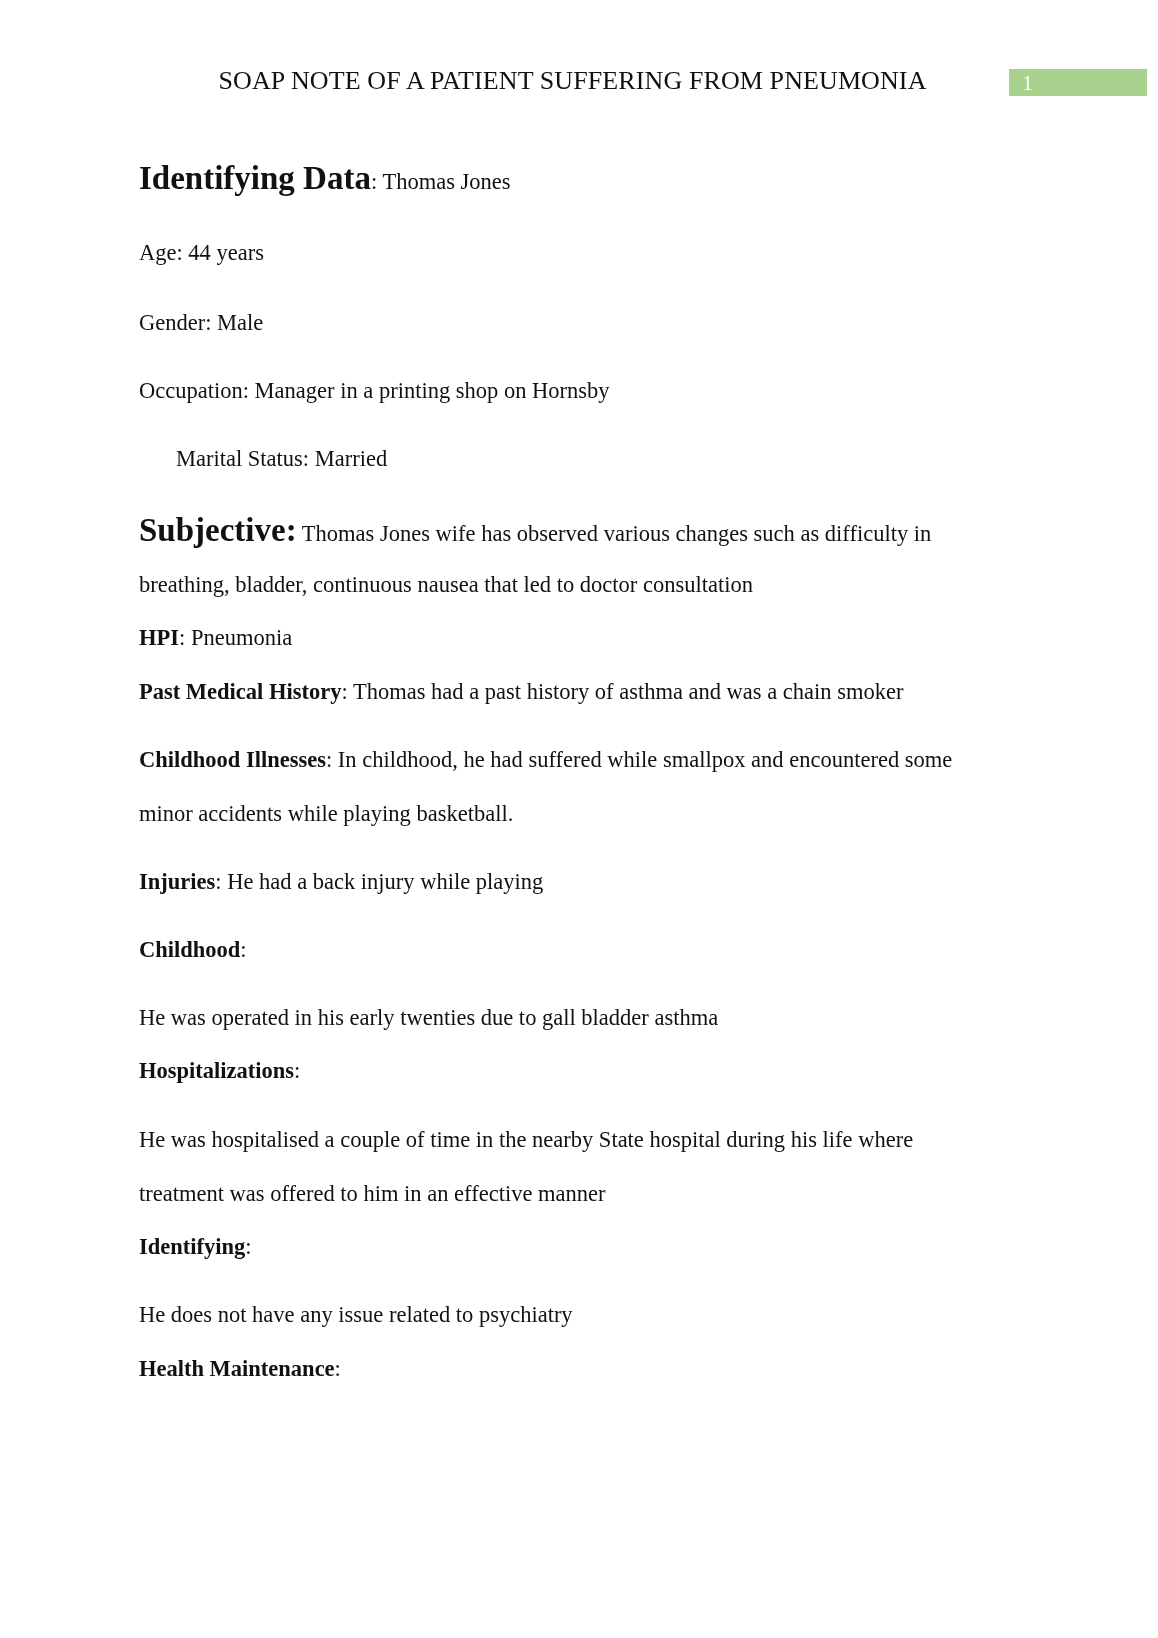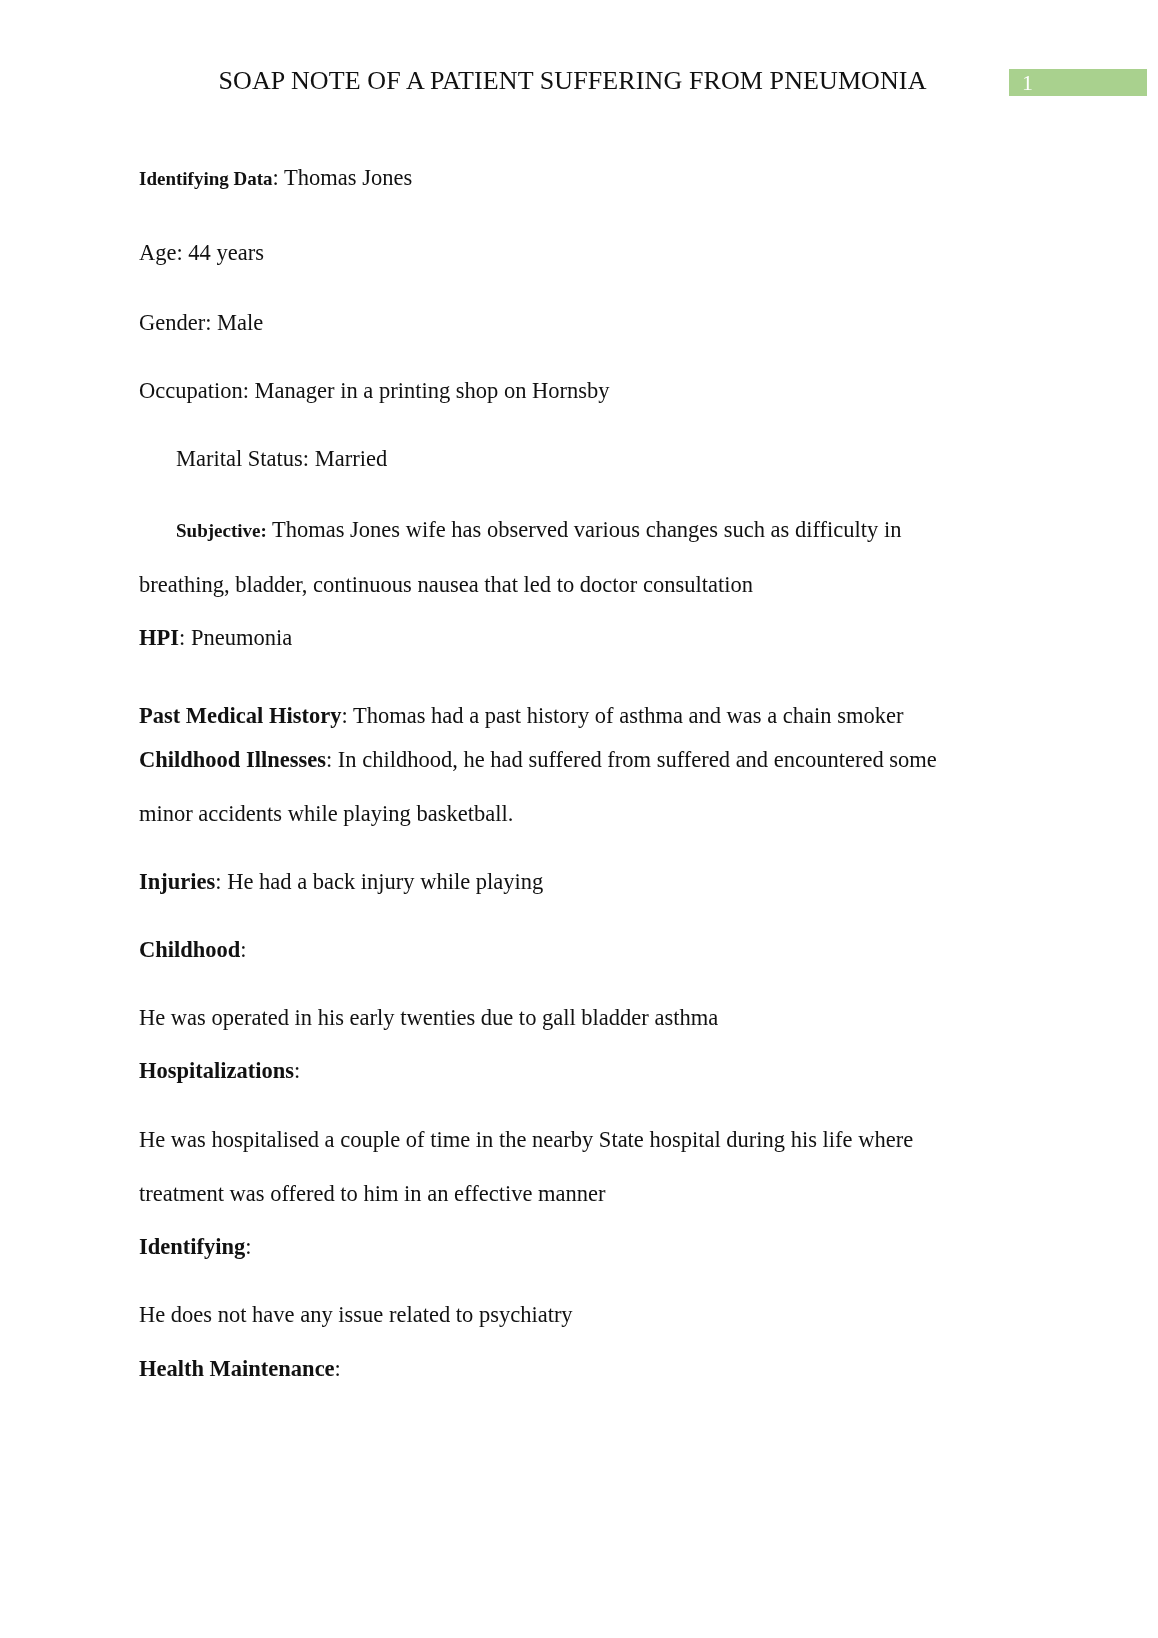--- a/index.html
+++ b/index.html
@@ -5,21 +5,21 @@
   html, body { margin: 0; padding: 0; background: #ffffff; }
   body { width: 1158px; height: 1638px; position: relative; overflow: hidden;
          font-family: "Liberation Serif", "DejaVu Serif", serif; color: #111111; }
   .header-title { position: absolute; left: 0; width: 1145px; top: 68px; text-align: center;
                   font-size: 26px; line-height: 26px; letter-spacing: 0.1px; }
   .page-num-box { position: absolute; left: 1009px; top: 69px; width: 138px; height: 27px;
                   background: #a9d18e; }
   .page-num { position: absolute; left: 13px; top: 1px; font-size: 22px; line-height: 26px; color: #ffffff; }
   .line { position: absolute; left: 139px; font-size: 22.5px; line-height: 28px; white-space: nowrap; }
   .line b { font-weight: bold; }
-  .big-label { font-size: 19px; font-weight: bold; }
+  .big-label { font-size: 33px; font-weight: bold; }
 </style>
 </head>
 <body>
 
 <div>
   <div class="header-title">SOAP NOTE OF A PATIENT SUFFERING FROM PNEUMONIA</div>
   <div class="page-num-box">
     <span class="page-num">1</span>
   </div>
 </div>
@@ -28,35 +28,35 @@
 
   <div class="line" style="top:164px;">
     <span class="big-label">Identifying Data</span><span>:</span><span> Thomas Jones</span>
   </div>
 
   <div class="line" style="top:239px;">Age: 44 years</div>
   <div class="line" style="top:309px;">Gender: Male</div>
   <div class="line" style="top:377px;">Occupation: Manager in a printing shop on Hornsby</div>
   <div class="line" style="top:445px;margin-left:37px;">Marital Status: Married</div>
 
-  <div class="line" style="top:516px;margin-left:37px;">
+  <div class="line" style="top:516px;">
     <span class="big-label">Subjective:</span><span> Thomas Jones wife has observed various changes such as difficulty in</span>
   </div>
   <div class="line" style="top:571px;">breathing, bladder, continuous nausea that led to doctor consultation</div>
 
   <div class="line" style="top:624px;">
     <b>HPI</b><span>:</span><span> Pneumonia</span>
   </div>
 
-  <div class="line" style="top:678px;margin-top:24px;">
+  <div class="line" style="top:678px;">
     <b>Past Medical History</b><span>:</span><span> Thomas had a past history of asthma and was a chain smoker</span>
   </div>
 
   <div class="line" style="top:746px;">
-    <b>Childhood Illnesses</b><span>:</span><span> In childhood, he had suffered from suffered and encountered some</span>
+    <b>Childhood Illnesses</b><span>:</span><span> In childhood, he had suffered while smallpox and encountered some</span>
   </div>
   <div class="line" style="top:800px;">minor accidents while playing basketball.</div>
 
   <div class="line" style="top:868px;">
     <b>Injuries</b><span>:</span><span> He had a back injury while playing</span>
   </div>
 
   <div class="line" style="top:936px;">
     <b>Childhood</b><span>:</span>
   </div>

